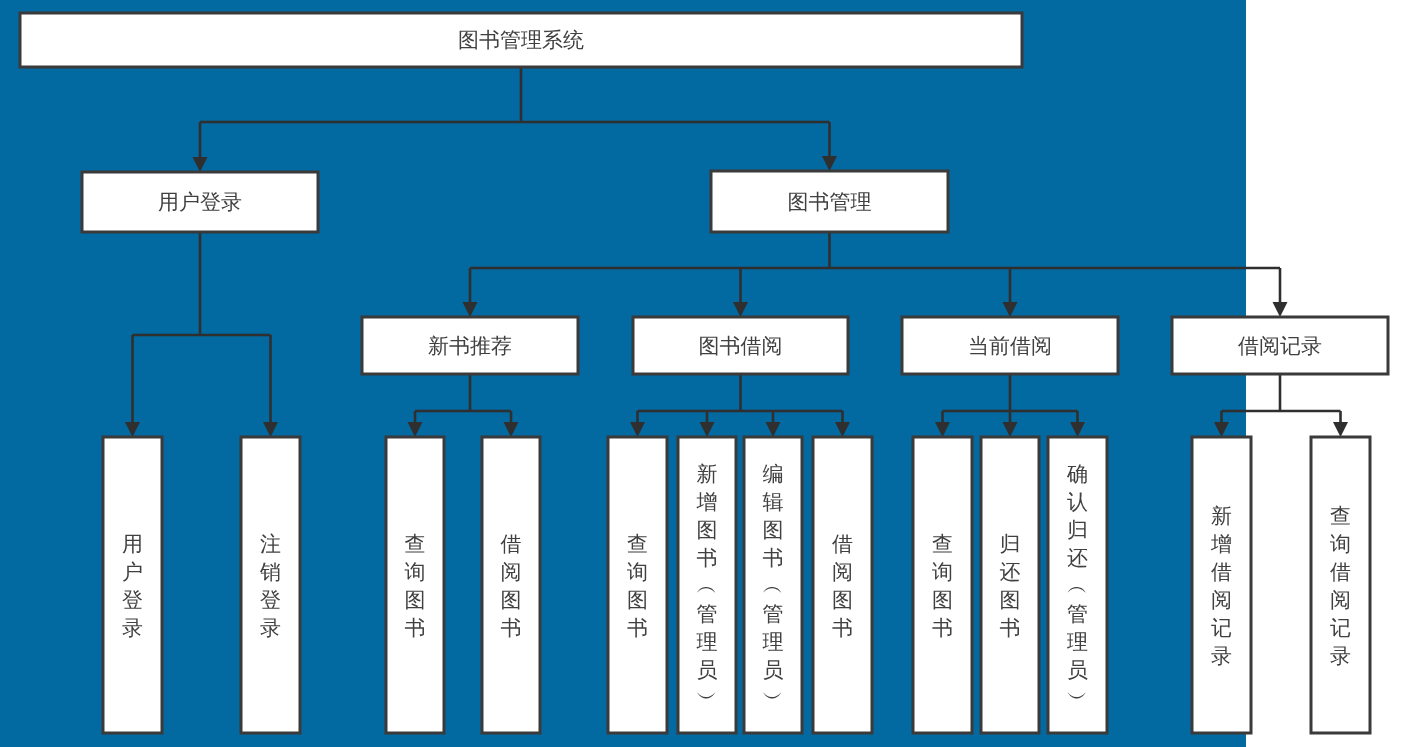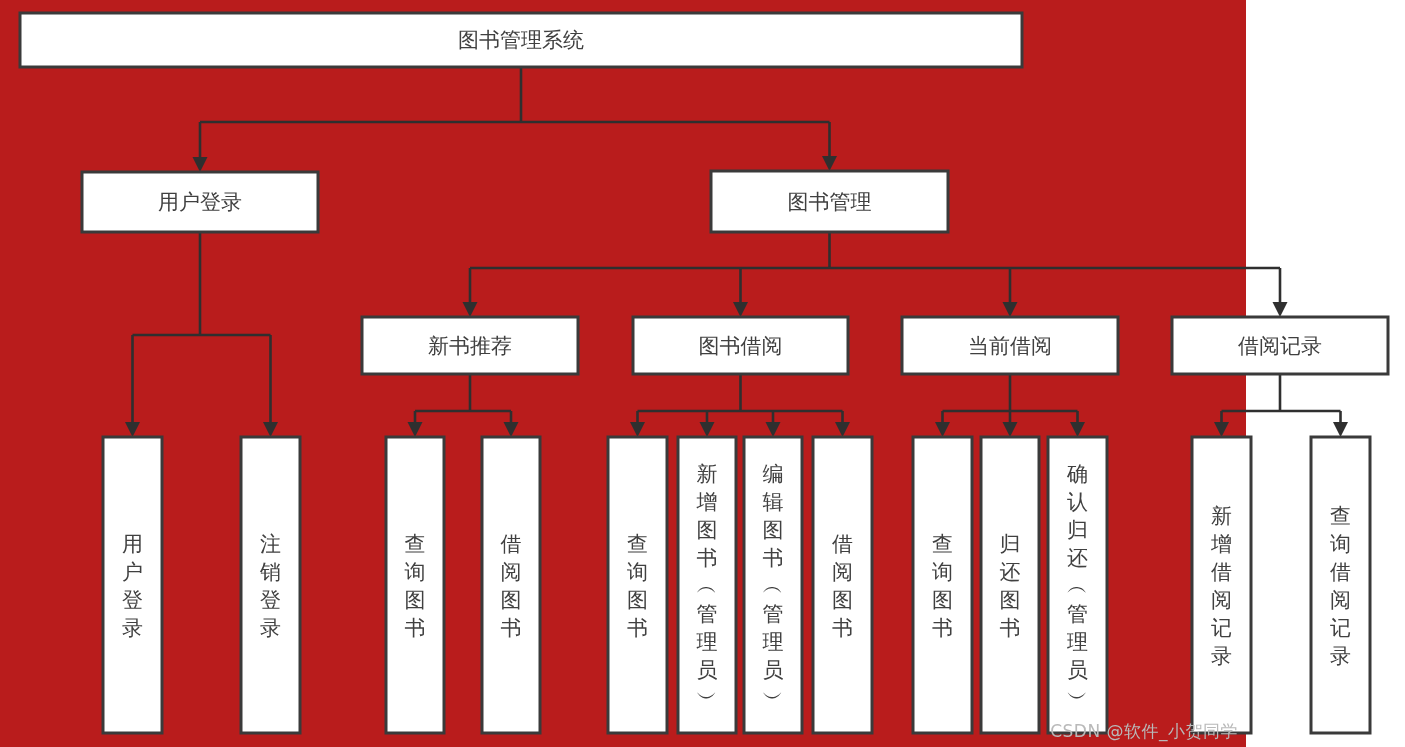--- a/index.html
+++ b/index.html
@@ -10,21 +10,21 @@
   body {
     width: 1405px;
     height: 747px;
     font-family: "DejaVu Sans", "Liberation Sans", sans-serif;
     overflow: hidden;
   }
   #diagram-root {
     position: relative;
     width: 1246px;
     height: 747px;
-    background: #b91c1c;
+    background: #0369a1;
   }
   svg#flow-svg {
     position: absolute;
     top: 0;
     left: 0;
     width: 1405px;
     height: 747px;
     display: block;
   }
   .node-box {
@@ -216,15 +216,14 @@
           <rect x="1192" y="437" width="59" height="296" class="node-box"></rect>
           <text x="1221.5" y="522.84" class="node-label-vertical"><tspan x="1221.5" dy="0">新</tspan><tspan x="1221.5" dy="28">增</tspan><tspan x="1221.5" dy="28">借</tspan><tspan x="1221.5" dy="28">阅</tspan><tspan x="1221.5" dy="28">记</tspan><tspan x="1221.5" dy="28">录</tspan></text>
         </g>
         <g>
           <rect x="1311" y="437" width="59" height="296" class="node-box"></rect>
           <text x="1340.5" y="522.84" class="node-label-vertical"><tspan x="1340.5" dy="0">查</tspan><tspan x="1340.5" dy="28">询</tspan><tspan x="1340.5" dy="28">借</tspan><tspan x="1340.5" dy="28">阅</tspan><tspan x="1340.5" dy="28">记</tspan><tspan x="1340.5" dy="28">录</tspan></text>
         </g>
       </g>
   </svg>
 
-  <div class="watermark">CSDN @软件_小贺同学</div>
 
 </div>
 
 </body></html>

